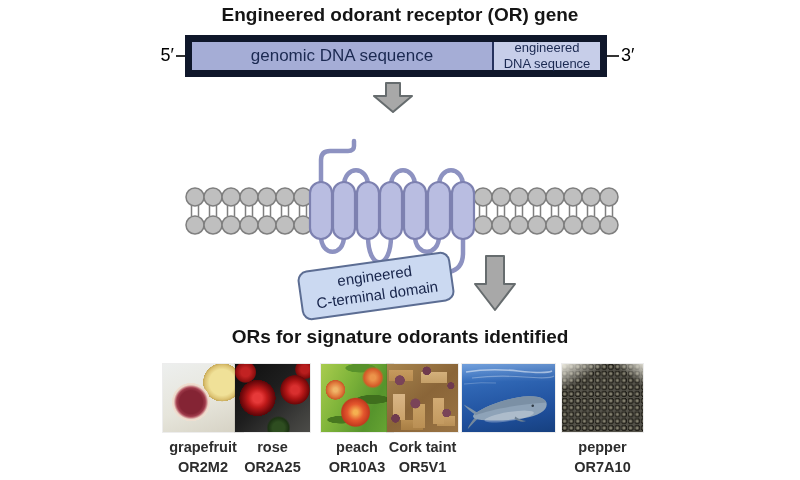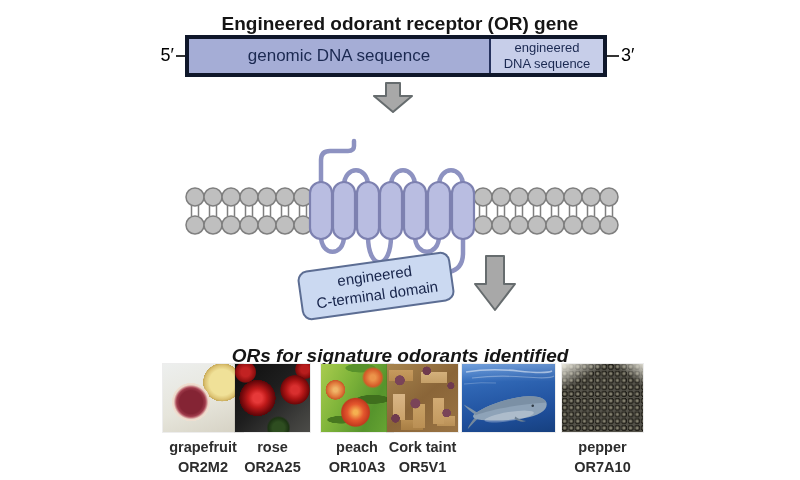--- a/index.html
+++ b/index.html
@@ -1,29 +1,29 @@
 <!DOCTYPE html>
 <html><head>
 <meta charset="utf-8">
 <title>Engineered odorant receptor figure</title>
 <style>
   html,body{margin:0;padding:0;background:#ffffff;}
   .canvas{
     position:relative;width:800px;height:480px;background:#ffffff;overflow:hidden;
     font-family:"Liberation Sans",sans-serif;color:#111;
   }
-  .hd{position:absolute;left:0;right:0;text-align:center;font-weight:bold;font-size:19px;color:#151515;margin-top:9px;}
+  .hd{position:absolute;left:0;right:0;text-align:center;font-weight:bold;font-size:19px;color:#151515;}
   #hd-top{top:4px;}
   #hd-mid{top:111px;}
-  #hd-bot{top:336px;font-style:italic;}
+  #hd-bot{top:326px;}
 
   
   .gene-bar{
     position:absolute;left:185px;top:35px;width:422px;height:42px;
-    box-sizing:border-box;border:4px solid #0f172a;display:flex;
+    box-sizing:border-box;border:7px solid #0f172a;display:flex;
   }
   .gene-genomic{
     flex:0 0 300px;background:#a5add6;border-right:2px solid #26325e;
     display:flex;align-items:center;justify-content:center;
     font-size:17px;color:#1b2951;
   }
   .gene-eng{
     flex:1;background:#c7cee9;display:flex;flex-direction:column;
     align-items:center;justify-content:center;font-size:13px;line-height:1.2;color:#1b2951;
   }

